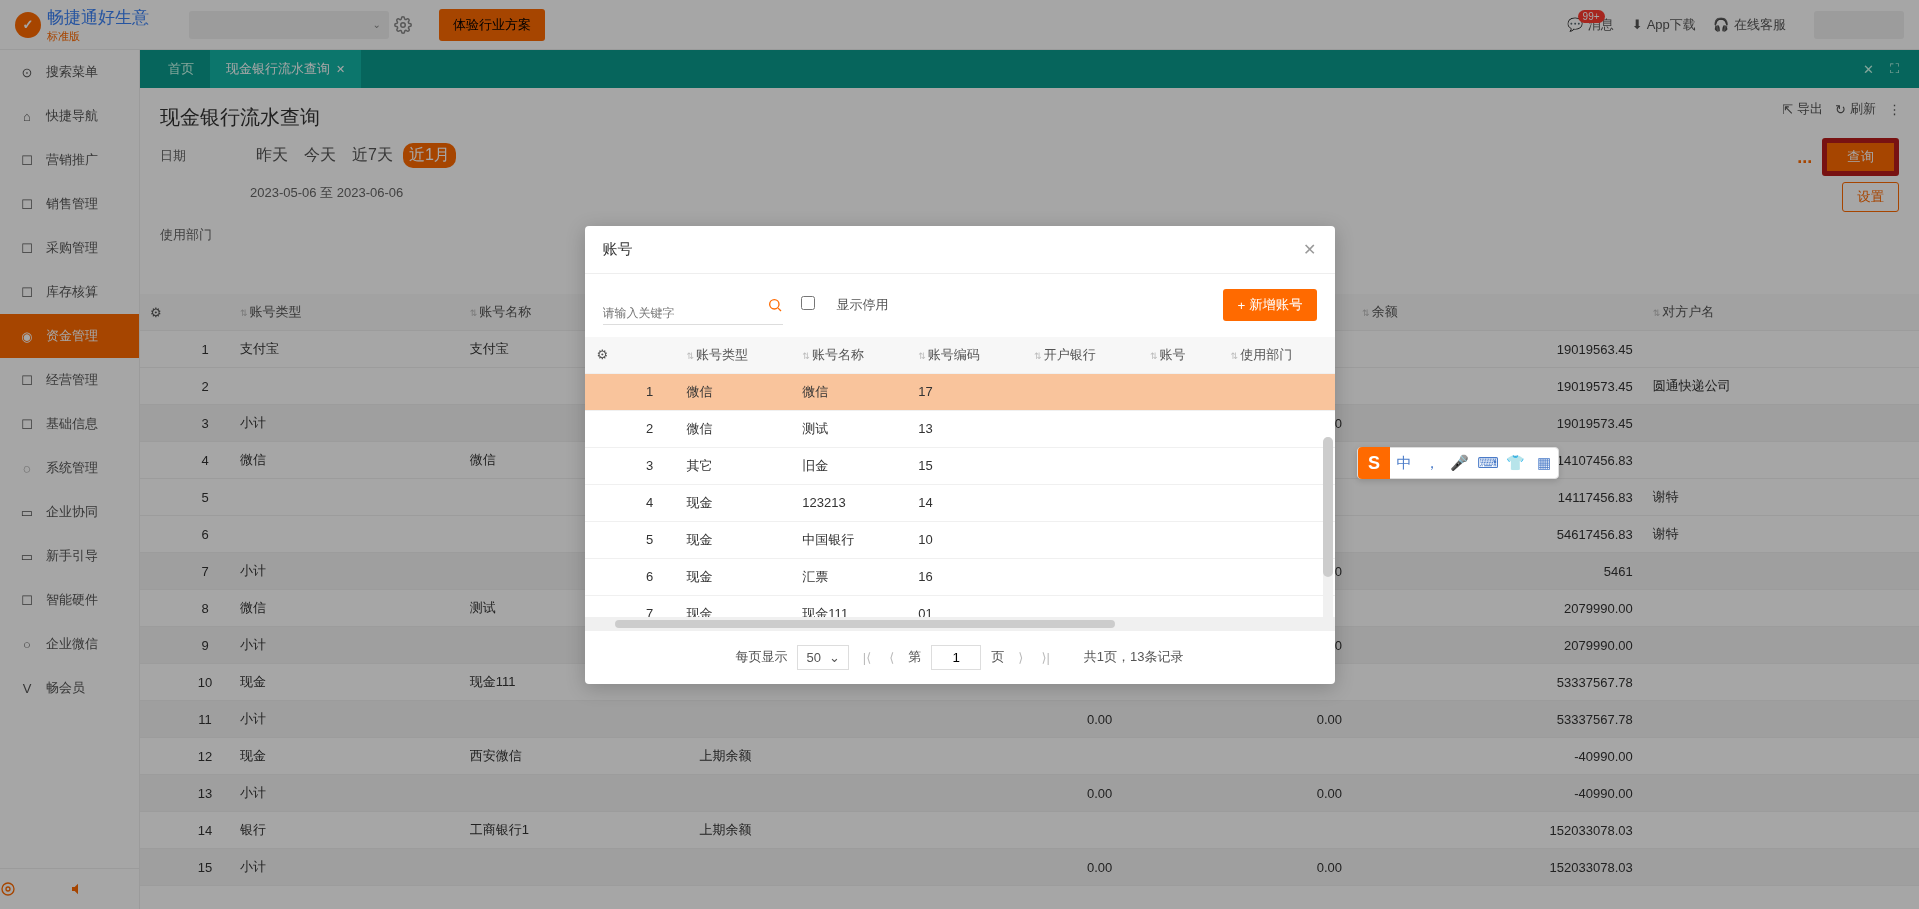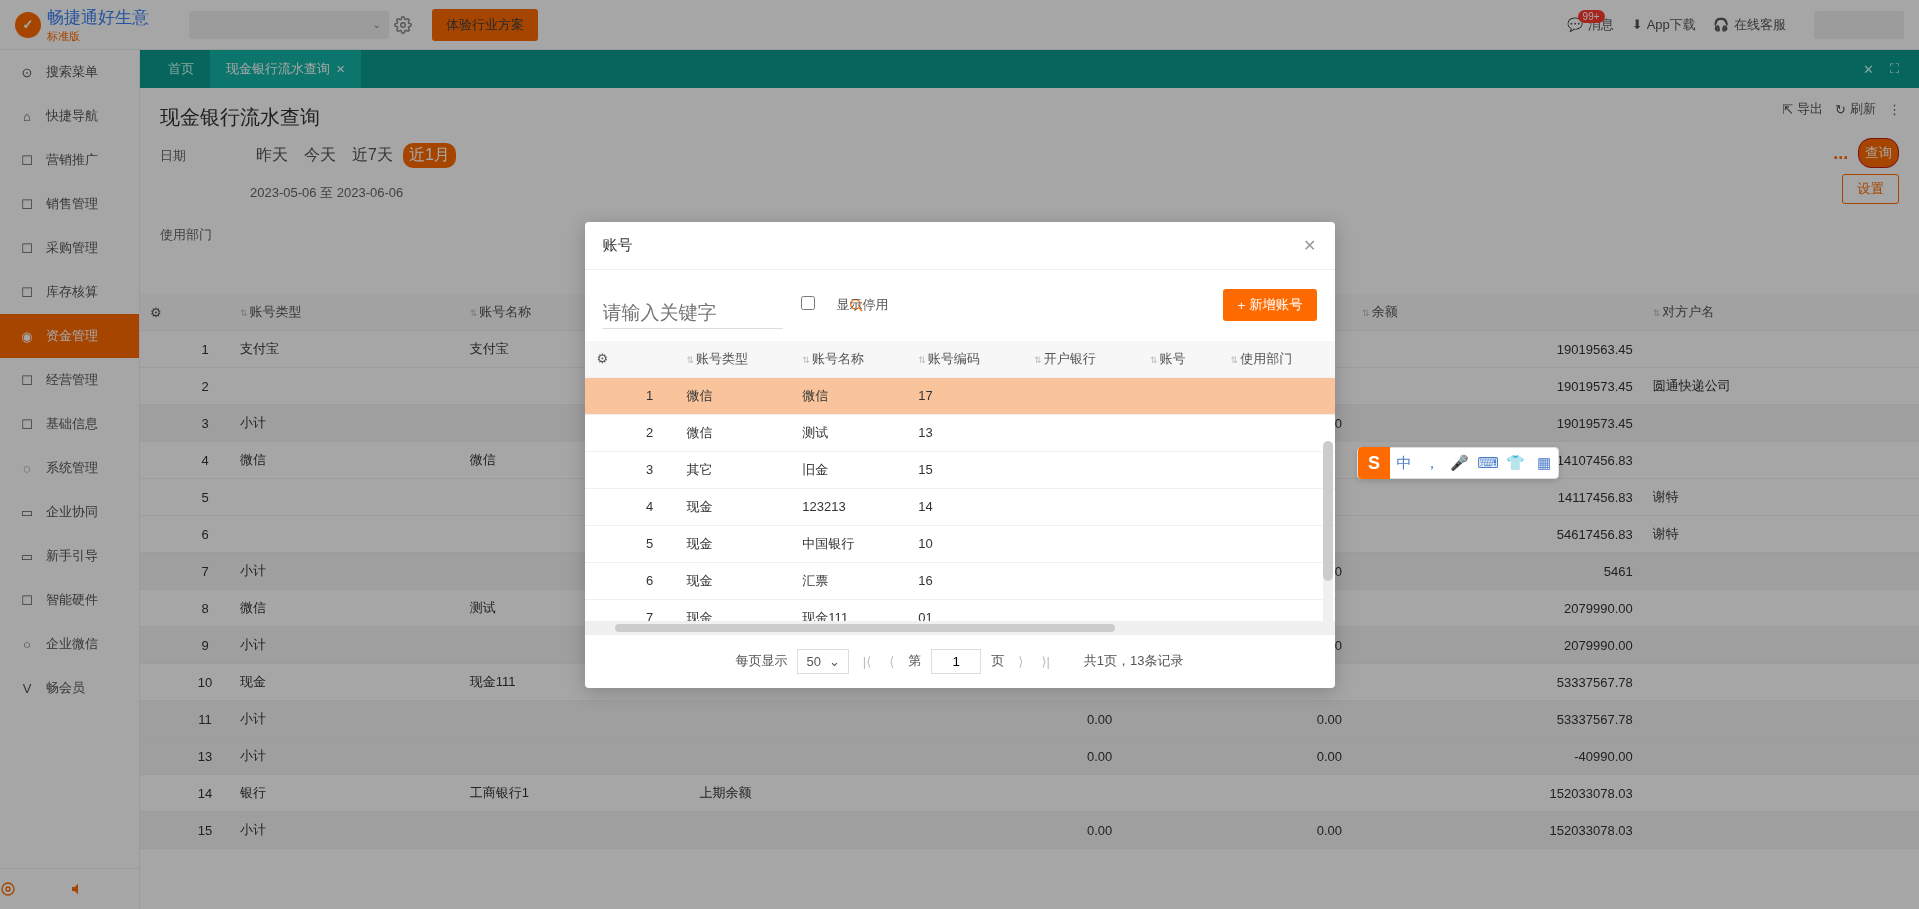--- a/index.html
+++ b/index.html
@@ -8,21 +8,21 @@
 
 .top-header { height: 50px; background: #fff; display: flex; align-items: center; padding: 0 15px; border-bottom: 1px solid #eee; }
 .logo-area { display: flex; align-items: center; gap: 6px; margin-right: 20px; }
 .logo-icon { width: 26px; height: 26px; background: #ff6a00; border-radius: 50%; display: flex; align-items: center; justify-content: center; color: #fff; font-weight: bold; }
 .logo-text { font-size: 17px; font-weight: normal; color: #3b82f6; }
 .logo-sub { font-size: 11px; color: #ff6a00; }
 .account-selector { display: flex; align-items: center; gap: 8px; margin-left: 20px; }
 .account-box { width: 200px; height: 28px; background: #f0f0f0; border-radius: 3px; display: flex; align-items: center; justify-content: flex-end; padding-right: 8px; color: #888; }
 .chevron { font-size: 10px; }
 .gear-btn { width: 28px; height: 28px; display: flex; align-items: center; justify-content: center; color: #888; cursor: pointer; }
-.experience-btn { margin-left: 15px; background: #ff6a00; color: #404040; padding: 7px 14px; border-radius: 3px; border: none; cursor: pointer; font-size: 13px; }
+.experience-btn { margin-left: 22px; background: #ff6a00; color: #000000; padding: 7px 14px; border-radius: 3px; border: none; cursor: pointer; font-size: 13px; }
 .header-spacer { flex: 1; }
 .header-actions { display: flex; align-items: center; gap: 18px; }
 .header-action { display: flex; align-items: center; gap: 4px; cursor: pointer; color: #555; position: relative; }
 .badge { position: absolute; top: -6px; left: 10px; background: #ff3b30; color: #fff; font-size: 10px; padding: 1px 5px; border-radius: 8px; }
 .avatar-area { width: 90px; height: 28px; background: #f0f0f0; border-radius: 3px; margin-left: 10px; }
 
 
 .left-sidebar { position: absolute; left: 0; top: 50px; width: 140px; height: calc(100% - 50px); background: #fff; border-right: 1px solid #eee; display: flex; flex-direction: column; }
 .sidebar-items { flex: 1; overflow-y: auto; }
 .sidebar-item { display: flex; align-items: center; gap: 10px; padding: 13px 18px; cursor: pointer; color: #555; }
@@ -45,21 +45,21 @@
 .filter-bar { display: flex; align-items: flex-start; padding: 0 20px 10px; gap: 30px; }
 .filter-group { display: flex; align-items: center; gap: 10px; }
 .filter-label { color: #666; width: 80px; text-align: left; }
 .date-pills { display: flex; gap: 4px; }
 .date-pill { padding: 2px 6px; cursor: pointer; color: #555; font-size: 16px; }
 .date-pill.active { background: #ff6a00; color: #fff; border-radius: 10px; }
 .date-range { color: #666; font-size: 13px; margin-top: 12px; }
 .page-actions-top { position: absolute; right: 18px; top: 12px; display: flex; align-items: center; gap: 12px; }
 .action-link { display: flex; align-items: center; gap: 4px; cursor: pointer; color: #555; }
 .more-dots { color: #ff6a00; font-size: 18px; font-weight: bold; cursor: pointer; }
-.btn-primary { background: #ff6a00; color: #fff; border: 1px solid #b91c1c; padding: 5px 6px; border-radius: 13px; cursor: pointer; }
+.btn-primary { background: #ff6a00; color: #fff; border: 5px solid #b91c1c; padding: 5px 20px; border-radius: 3px; cursor: pointer; }
 .btn-outline { background: #fff; color: #ff6a00; border: 1px solid #ff6a00; padding: 5px 14px; border-radius: 3px; cursor: pointer; }
 .filter-right-group { position: absolute; right: 20px; top: 50px; display: flex; flex-direction: column; gap: 6px; align-items: flex-end; }
 .filter-right-row { display: flex; align-items: center; gap: 10px; }
 
 
 .bg-table { width: 100%; border-collapse: collapse; margin-top: 40px; }
 .bg-table th, .bg-table td { padding: 9px 10px; border-bottom: 1px solid #f0f0f0; text-align: left; font-weight: normal; font-size: 13px; white-space: nowrap; }
 .bg-table th { background: #f9f9f9; color: #555; }
 .bg-table th .sort { color: #bbb; font-size: 9px; margin-right: 2px; }
 .bg-table .num-cell { text-align: right; }
@@ -68,21 +68,21 @@
 .gear-cell { width: 40px; text-align: center; }
 
 
 .overlay { position: absolute; inset: 0; background: rgba(0,0,0,0.35); z-index: 100; }
 .modal { position: absolute; left: 50%; top: 50%; transform: translate(-50%, -50%); width: 750px; background: #fff; border-radius: 4px; box-shadow: 0 4px 20px rgba(0,0,0,0.2); z-index: 101; }
 .modal-header { display: flex; align-items: center; justify-content: space-between; padding: 14px 18px; border-bottom: 1px solid #eee; }
 .modal-title { font-size: 15px; }
 .modal-close { cursor: pointer; color: #999; font-size: 16px; }
 .modal-toolbar { display: flex; align-items: center; padding: 12px 18px; gap: 18px; }
 .search-box { display: flex; align-items: center; border-bottom: 1px solid #ddd; width: 180px; }
-.search-box input { border: none; outline: none; flex: 1; padding: 4px 0; font-size: 19px; margin-top: 16px; }
+.search-box input { border: none; outline: none; flex: 1; padding: 4px 0; font-size: 12px; margin-top: 16px; }
 .search-box .search-icon { color: #ff6a00; cursor: pointer; }
 .checkbox-wrap { display: flex; align-items: flex-start; gap: 22px; color: #555; cursor: pointer; }
 .checkbox-wrap input { width: 14px; height: 14px; }
 .toolbar-spacer { flex: 1; }
 .btn-add { background: #ff6a00; color: #fff; border: none; padding: 7px 14px; border-radius: 3px; cursor: pointer; display: flex; align-items: center; gap: 4px; }
 
 .modal-table-wrap { max-height: 280px; overflow-y: auto; }
 .modal-table { width: 100%; border-collapse: collapse; }
 .modal-table th, .modal-table td { padding: 9px 12px; text-align: left; font-weight: normal; font-size: 13px; border-bottom: 1px solid #f0f0f0; }
 .modal-table th { background: #f7f7f7; color: #555; position: sticky; top: 0; }
@@ -418,20 +418,31 @@
           <td></td>
           <td class="idx-cell">11</td>
           <td>小计</td>
           <td></td>
           <td></td>
           <td class="num-cell">0.00</td>
           <td class="num-cell">0.00</td>
           <td class="num-cell">53337567.78</td>
           <td></td>
         </tr>
+        <tr>
+          <td></td>
+          <td class="idx-cell">12</td>
+          <td>现金</td>
+          <td>西安微信</td>
+          <td>上期余额</td>
+          <td class="num-cell"></td>
+          <td class="num-cell"></td>
+          <td class="num-cell">-40990.00</td>
+          <td></td>
+        </tr>
         <tr class="subtotal-row">
           <td></td>
           <td class="idx-cell">13</td>
           <td>小计</td>
           <td></td>
           <td></td>
           <td class="num-cell">0.00</td>
           <td class="num-cell">0.00</td>
           <td class="num-cell">-40990.00</td>
           <td></td>

